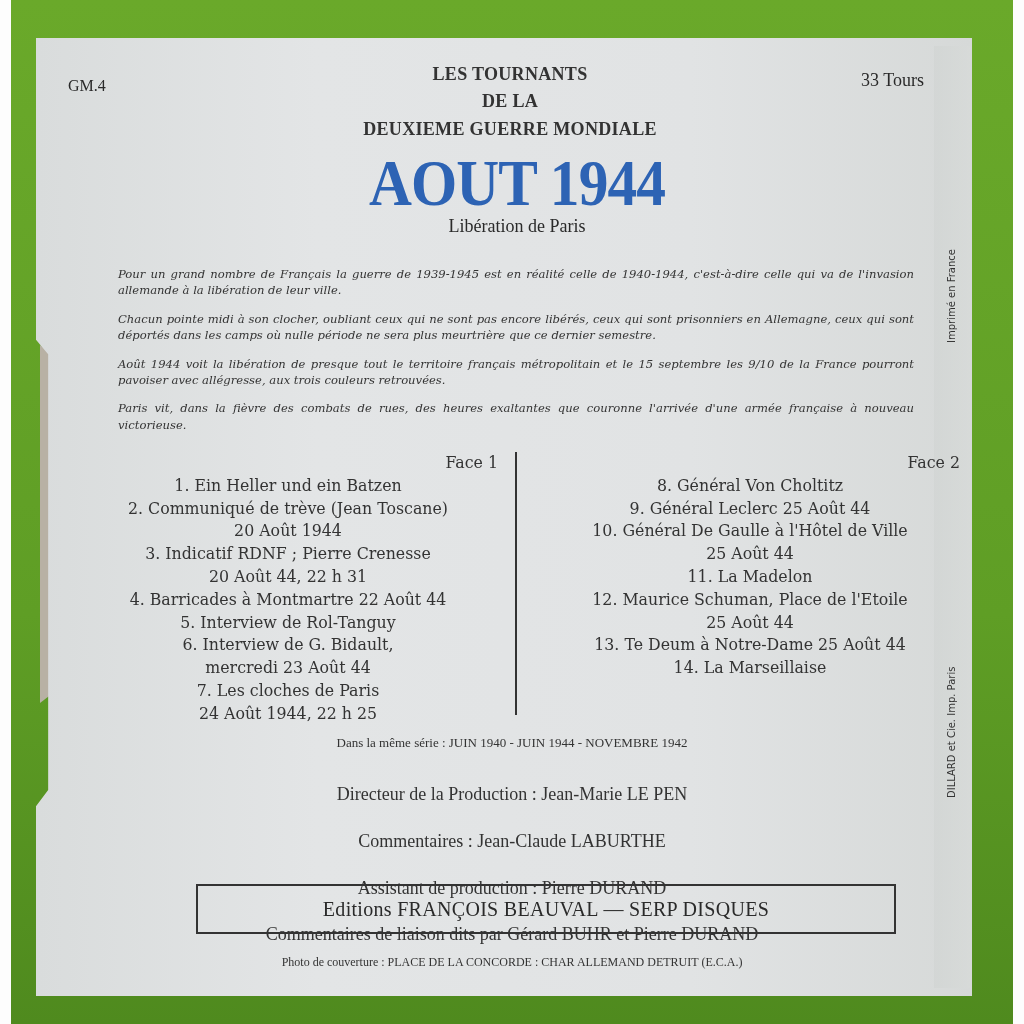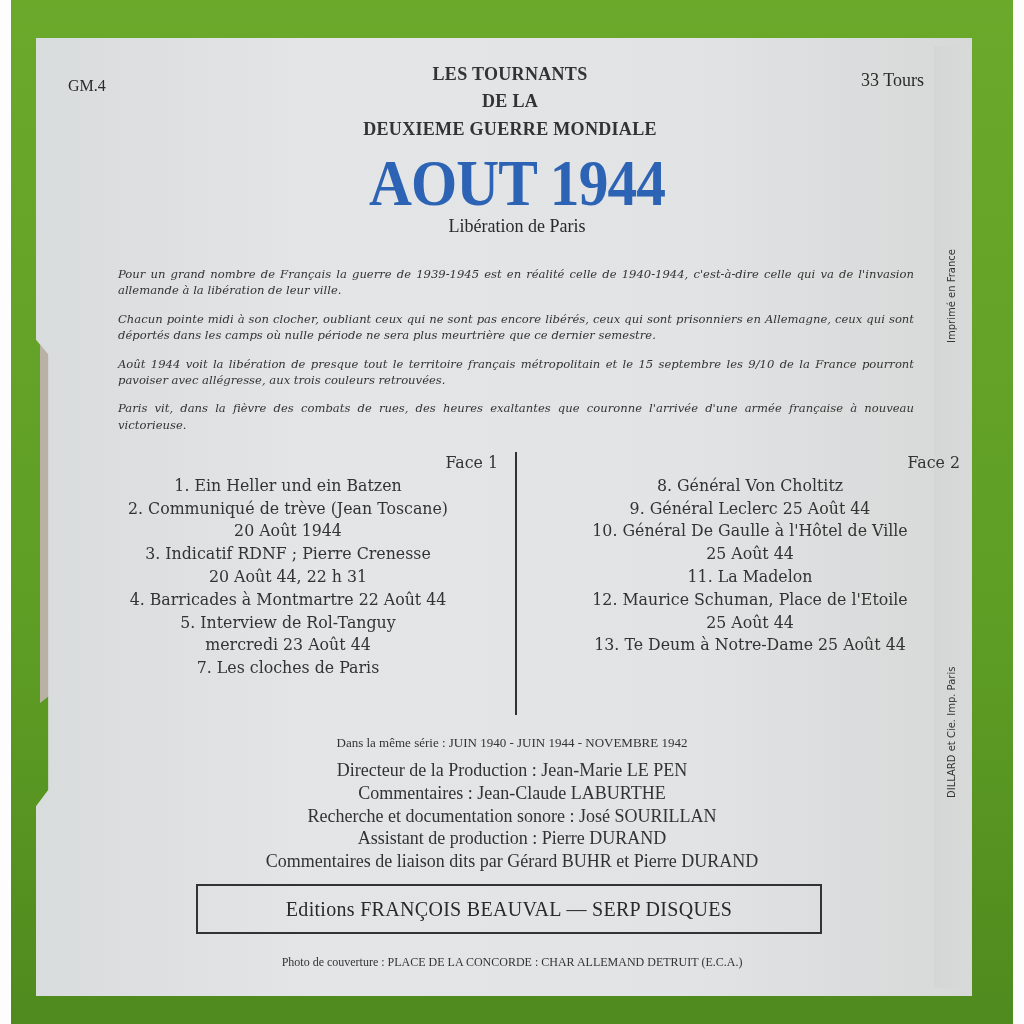--- a/index.html
+++ b/index.html
@@ -64,23 +64,23 @@
   .track { display: block; white-space: nowrap; }
   .divider { left: 515px; top: 452px; width: 2px; height: 263px; background: #333; }
   .series-note {
     left: 150px; width: 724px; top: 735px; text-align: center;
     font-size: 13px; color: #333;
   }
   .credits {
     left: 150px; width: 724px; top: 759px; text-align: center;
     font-size: 18px; line-height: 22.8px; color: #333;
   }
-  .credit-line { display: block; }
+  .credit-line { display: block; margin-top: 24px; }
   .publisher-box {
-    left: 196px; top: 884px; width: 626px; height: 50px;
+    left: 196px; top: 884px; width: 700px; height: 50px;
     border: 2px solid #333; box-sizing: border-box;
     display: flex; align-items: center; justify-content: center;
     font-size: 20px; color: #2a2a2a; letter-spacing: 0.3px;
   }
   .photo-credit {
     left: 150px; width: 724px; top: 955px; text-align: center; font-size: 12px; color: #333;
   }
   .vert {
     font-family: "DejaVu Sans", sans-serif; font-size: 10px; color: #333;
     transform-origin: left top; transform: rotate(-90deg); white-space: nowrap;
@@ -118,44 +118,46 @@
 
 <div class="abs face face1">
   <span class="face-label">Face 1</span>
   <span class="track">1. Ein Heller und ein Batzen</span>
   <span class="track">2. Communiqué de trève (Jean Toscane)</span>
   <span class="track">20 Août 1944</span>
   <span class="track">3. Indicatif RDNF ; Pierre Crenesse</span>
   <span class="track">20 Août 44, 22 h 31</span>
   <span class="track">4. Barricades à Montmartre 22 Août 44</span>
   <span class="track">5. Interview de Rol-Tanguy</span>
+  <span class="track">6. Interview de G. Bidault,</span>
   <span class="track">mercredi 23 Août 44</span>
   <span class="track">7. Les cloches de Paris</span>
+  <span class="track">24 Août 1944, 22 h 25</span>
 </div>
 
 <div class="abs divider"></div>
 
 <div class="abs face face2">
   <span class="face-label">Face 2</span>
   <span class="track">8. Général Von Choltitz</span>
   <span class="track">9. Général Leclerc 25 Août 44</span>
   <span class="track">10. Général De Gaulle à l'Hôtel de Ville</span>
   <span class="track">25 Août 44</span>
   <span class="track">11. La Madelon</span>
   <span class="track">12. Maurice Schuman, Place de l'Etoile</span>
   <span class="track">25 Août 44</span>
   <span class="track">13. Te Deum à Notre-Dame 25 Août 44</span>
+  <span class="track">14. La Marseillaise</span>
 </div>
 
 <div class="abs series-note">Dans la même série : JUIN 1940 - JUIN 1944 - NOVEMBRE 1942</div>
 
 <div class="abs credits">
   <span class="credit-line">Directeur de la Production : Jean-Marie LE PEN</span>
   <span class="credit-line">Commentaires : Jean-Claude LABURTHE</span>
-  <span class="credit-line">Recherche et documentation sonore : José SOURILLAN</span>
   <span class="credit-line">Assistant de production : Pierre DURAND</span>
   <span class="credit-line">Commentaires de liaison dits par Gérard BUHR et Pierre DURAND</span>
 </div>
 
 <div class="abs publisher-box">
   <span>Editions FRANÇOIS BEAUVAL — SERP DISQUES</span>
 </div>
 
 <div class="abs photo-credit">Photo de couverture : PLACE DE LA CONCORDE : CHAR ALLEMAND DETRUIT (E.C.A.)</div>
 

